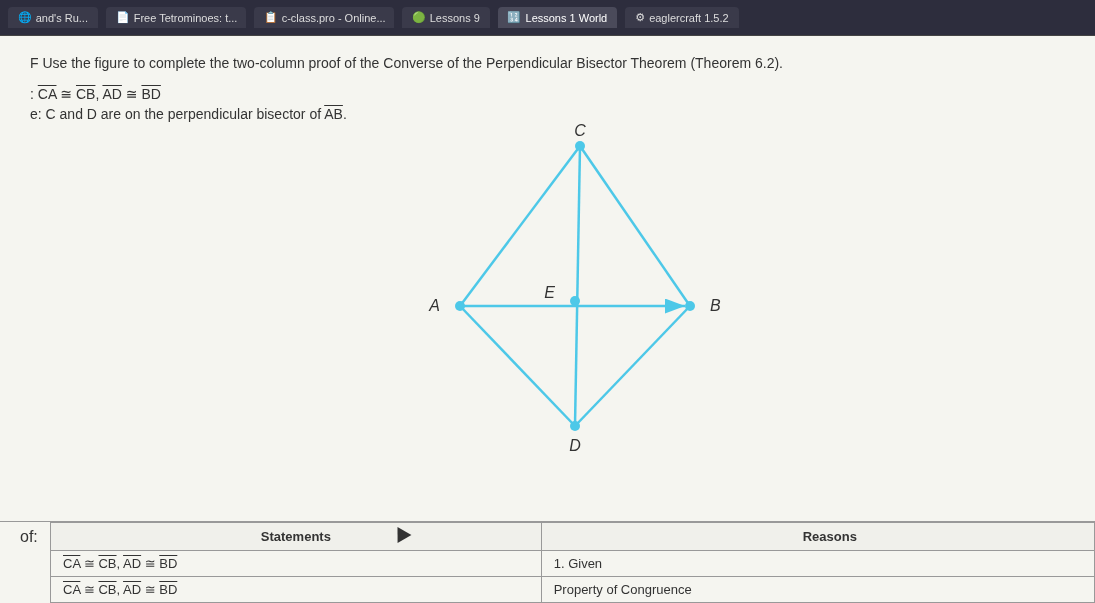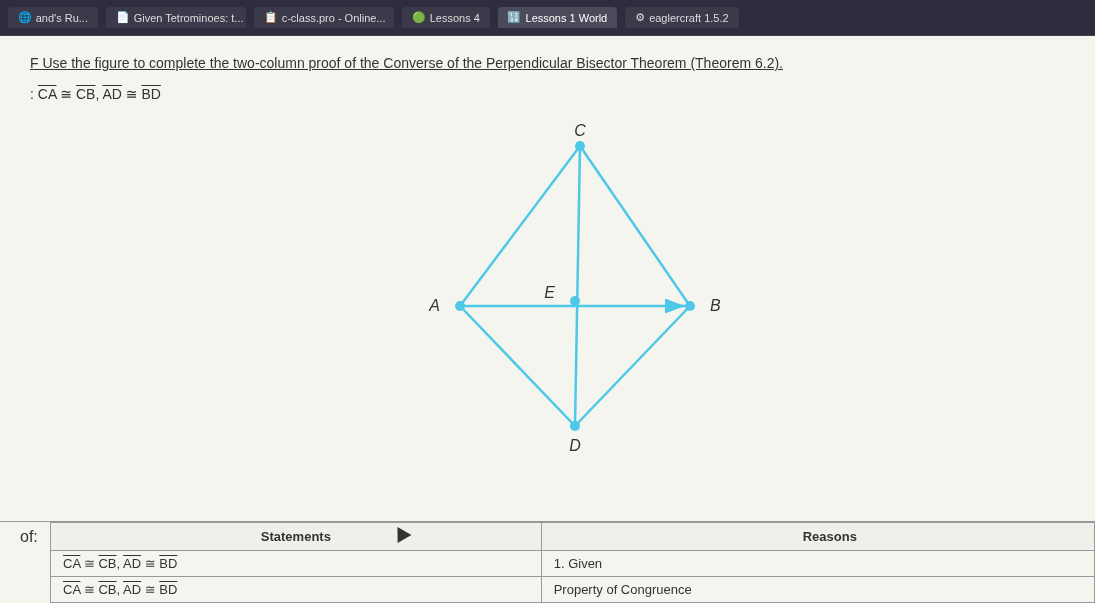--- a/index.html
+++ b/index.html
@@ -51,21 +51,20 @@
       height: calc(603px - 36px);
       position: relative;
       overflow: hidden;
     }
 
     .problem-header {
       font-size: 14px;
       color: #333;
       margin-bottom: 12px;
       line-height: 1.4;
-      text-decoration: underline;
     }
 
     .given-section {
       margin-bottom: 6px;
     }
 
     .given-line {
       font-size: 14px;
       color: #333;
       margin-bottom: 4px;
@@ -145,49 +144,52 @@
 </head>
 <body>
 
 <div class="browser-bar">
   <span class="tab-item">
     <span>🌐</span>
     <span>and's Ru...</span>
   </span>
   <span class="tab-item">
     <span>📄</span>
-    <span>Given Tetrominoes: t...</span>
+    <span>Free Tetrominoes: t...</span>
   </span>
   <span class="tab-item">
     <span>📋</span>
     <span>c-class.pro - Online...</span>
   </span>
   <span class="tab-item">
     <span>🟢</span>
-    <span>Lessons 4</span>
+    <span>Lessons 9</span>
   </span>
   <span class="tab-item tab-active">
     <span>🔢</span>
     <span>Lessons 1 World</span>
   </span>
   <span class="tab-item">
     <span>⚙</span>
     <span>eaglercraft 1.5.2</span>
   </span>
 </div>
 
 <div class="main-content">
 
   <div class="problem-header">
     <span>F Use the figure to complete the two-column proof of the Converse of the Perpendicular Bisector Theorem (Theorem 6.2).</span>
   </div>
 
   <div class="given-section">
     <div class="given-line">
       <span>: <span class="overline math-text">CA</span> ≅ <span class="overline math-text">CB</span>, <span class="overline math-text">AD</span> ≅ <span class="overline math-text">BD</span></span>
+    </div>
+    <div class="given-line">
+      <span>e: C and D are on the perpendicular bisector of <span class="overline math-text">AB</span>.</span>
     </div>
   </div>
 
   <div class="figure-area">
     <svg width="400" height="350" viewBox="0 0 400 350">
 
       <line x1="200" y1="30" x2="80" y2="190" stroke="#4dc8e8" stroke-width="2.5"></line>
 
       <line x1="200" y1="30" x2="310" y2="190" stroke="#4dc8e8" stroke-width="2.5"></line>
 

